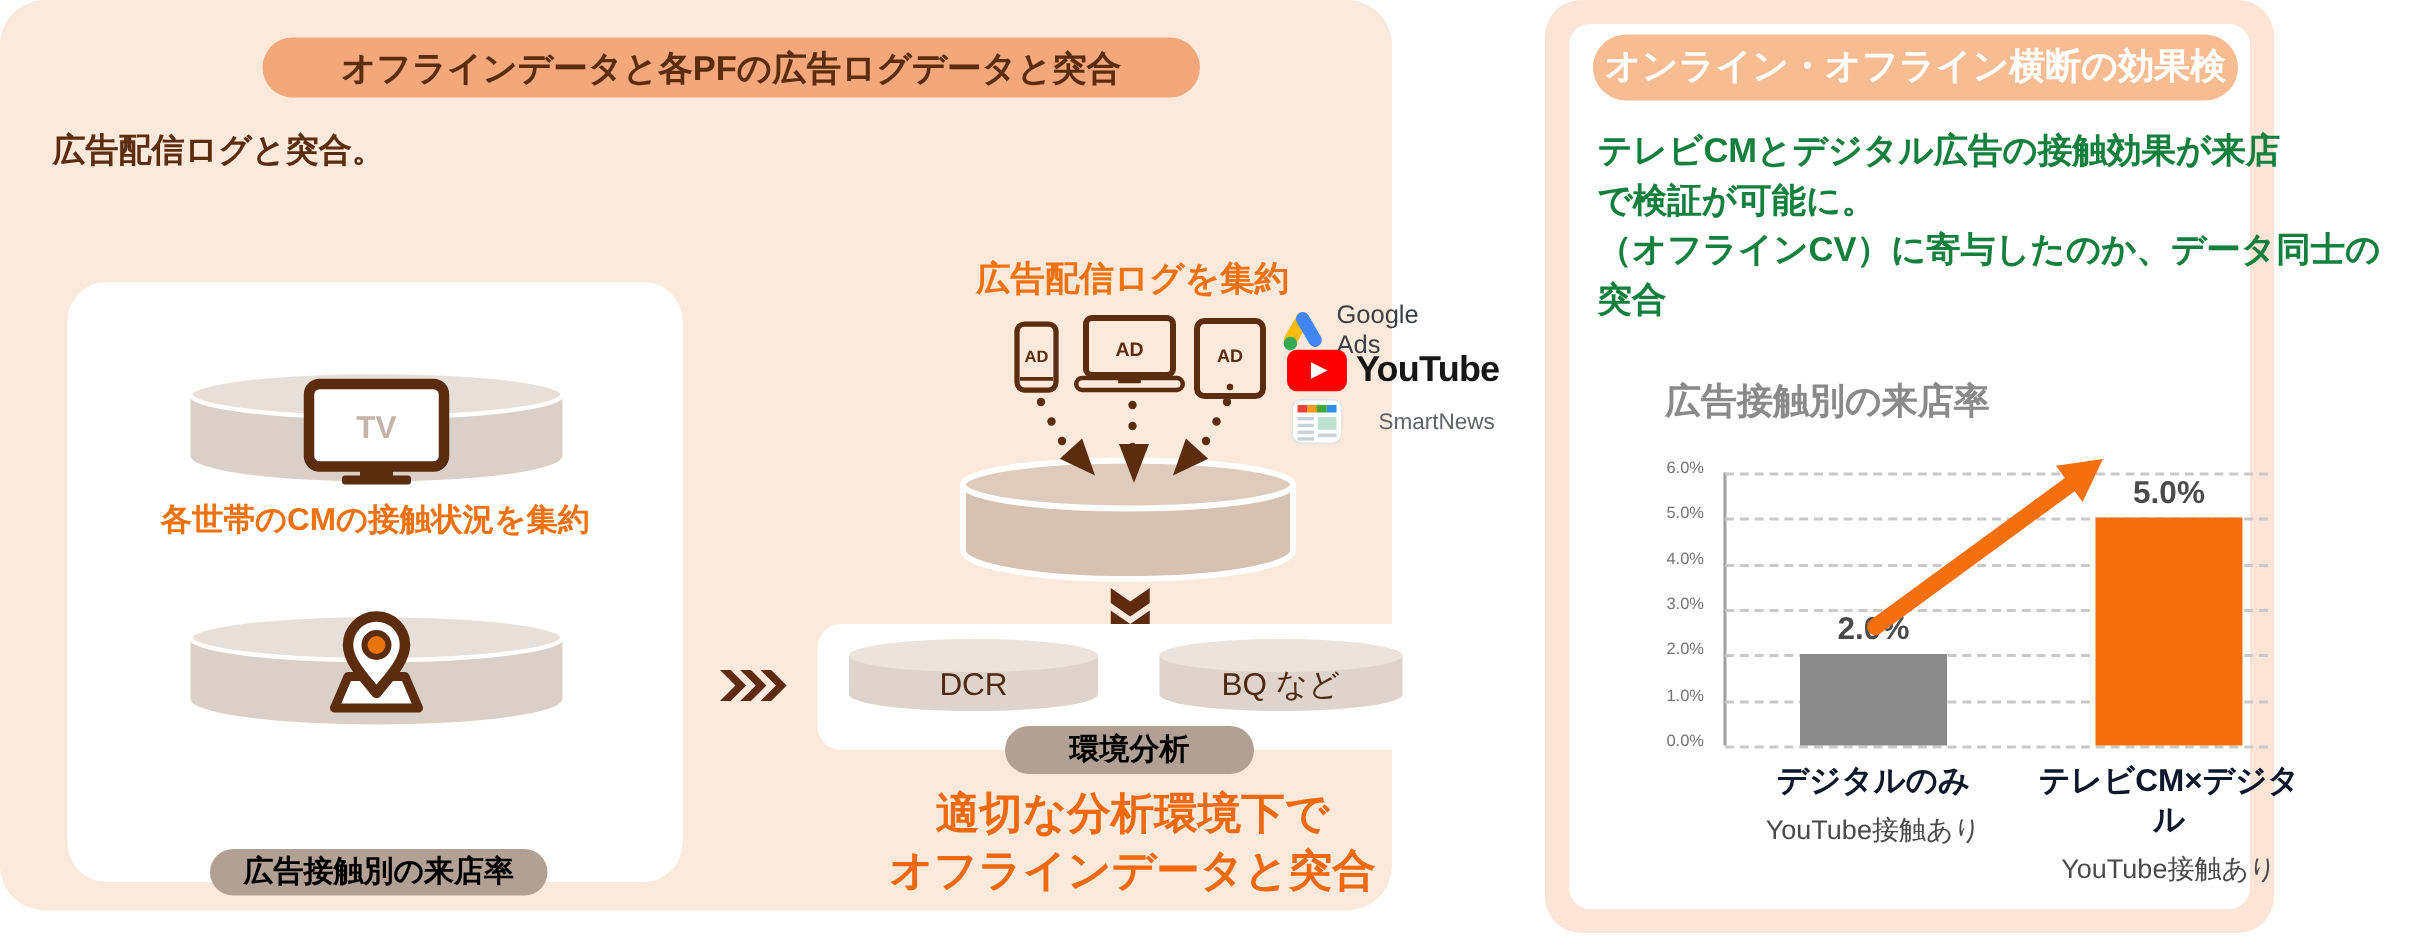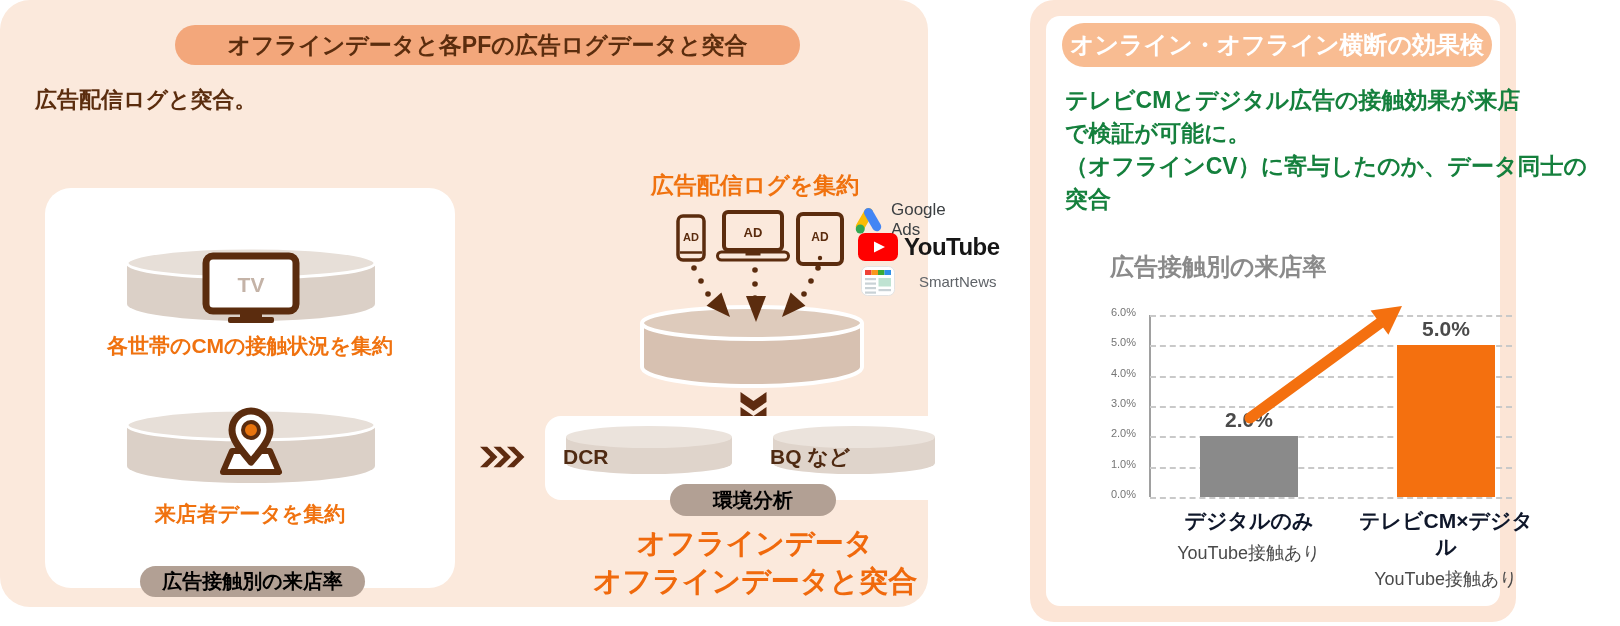--- a/index.html
+++ b/index.html
@@ -22,22 +22,22 @@
                   font-weight:bold;font-size:21px;}
   .badge-pill{position:absolute;background:#B2A094;color:#000000;font-weight:bold;
               font-size:20px;text-align:center;border-radius:16px;}
 
   .mid-title{position:absolute;left:640px;top:170px;width:230px;text-align:center;
              color:#F0720F;font-weight:bold;font-size:23px;}
   .media-cyl-label{position:absolute;left:652px;top:338px;width:200px;text-align:center;
                    color:#5B2C0E;font-weight:bold;font-size:26px;}
   .env-box{position:absolute;left:545px;top:416px;width:420px;height:84px;
            background:#ffffff;border-radius:16px;}
-  .db-label{position:absolute;color:#4F2A12;font-weight:bold;font-size:21px;
-            line-height:26px;}
+  .db-label{position:absolute;color:#4F2A12;font-weight:normal;font-size:21px;
+            text-align:center;line-height:26px;}
   .conclusion{position:absolute;left:545px;top:524px;width:420px;text-align:center;
               color:#F0690C;font-weight:bold;font-size:29px;line-height:38px;}
 
   .logo-row{position:absolute;display:flex;align-items:center;}
   .logo-text-sm{font-size:17px;color:#3C4043;margin-left:6px;}
   .logo-text-yt{font-size:24px;font-weight:bold;color:#161616;letter-spacing:-0.5px;margin-left:6px;}
   .logo-text-sn{font-size:15px;color:#5F6368;margin-left:24px;}
 
   
   .right-panel{position:absolute;left:1030px;top:0;width:486px;height:622px;
@@ -93,21 +93,20 @@
 
       <svg class="abs" style="left:80px;top:220px;" width="252" height="78" viewBox="0 0 252 78">
         <path d="M2,17 v41 a124,17 0 0 0 248,0 V17" fill="#DBD0C7"></path>
         <ellipse cx="126" cy="17" rx="124" ry="15" fill="#E7DFD8" stroke="#FFFFFF" stroke-width="3"></ellipse>
       </svg>
       <svg class="abs" style="left:168px;top:218px;" width="76" height="72" viewBox="0 0 76 72">
         <path d="M19,45 h38 l9,21 H10 z" fill="#FFFFFF" stroke="#5B2C0E" stroke-width="6" stroke-linejoin="round"></path>
         <path d="M38,5 a19,19 0 0 1 19,19 c0,11 -11,22 -19,32 c-8,-10 -19,-21 -19,-32 a19,19 0 0 1 19,-19 z" fill="#FFFFFF" stroke="#5B2C0E" stroke-width="7" stroke-linejoin="round"></path>
         <circle cx="38" cy="24" r="8" fill="#E8740E" stroke="#5B2C0E" stroke-width="4"></circle>
       </svg>
-      <div class="caption-orange" style="top:312px;">来店者データを集約</div>
 
       <div class="badge-pill" style="left:95px;top:378px;width:225px;height:31px;line-height:31px;">広告接触別の来店率</div>
     </div>
 
     <svg class="abs" style="left:480px;top:444px;" width="46" height="26" viewBox="0 0 58 26" fill="#5E2B10">
       <path d="M0,0 h9 l13,13 -13,13 H0 l13,-13 z"></path>
       <path d="M0,0 h9 l13,13 -13,13 H0 l13,-13 z" transform="translate(17,0)"></path>
       <path d="M0,0 h9 l13,13 -13,13 H0 l13,-13 z" transform="translate(34,0)"></path>
     </svg>
 
@@ -195,21 +194,21 @@
     </svg>
     <div class="db-label" style="left:563px;top:444px;width:172px;">DCR</div>
     <svg class="abs" style="left:770px;top:424px;" width="168" height="52" viewBox="0 0 168 52">
       <path d="M3,13 v26 a81,11 0 0 0 162,0 V13" fill="#DFD4CB"></path>
       <ellipse cx="84" cy="13" rx="81" ry="11" fill="#EBE3DC"></ellipse>
     </svg>
     <div class="db-label" style="left:770px;top:444px;width:168px;">BQ など</div>
     <div class="badge-pill" style="left:670px;top:484px;width:166px;height:32px;line-height:32px;">環境分析</div>
 
     <div class="conclusion">
-      <div>オフラインデータ</div>
+      <div>適切な分析環境下で</div>
       <div>オフラインデータと突合</div>
     </div>
   </section>
 
   <section class="right-panel">
     <div class="right-inner"></div>
 
     <div class="pill header-pill-right">
       <span>オンライン・オフライン横断の効果検証</span>
     </div>

